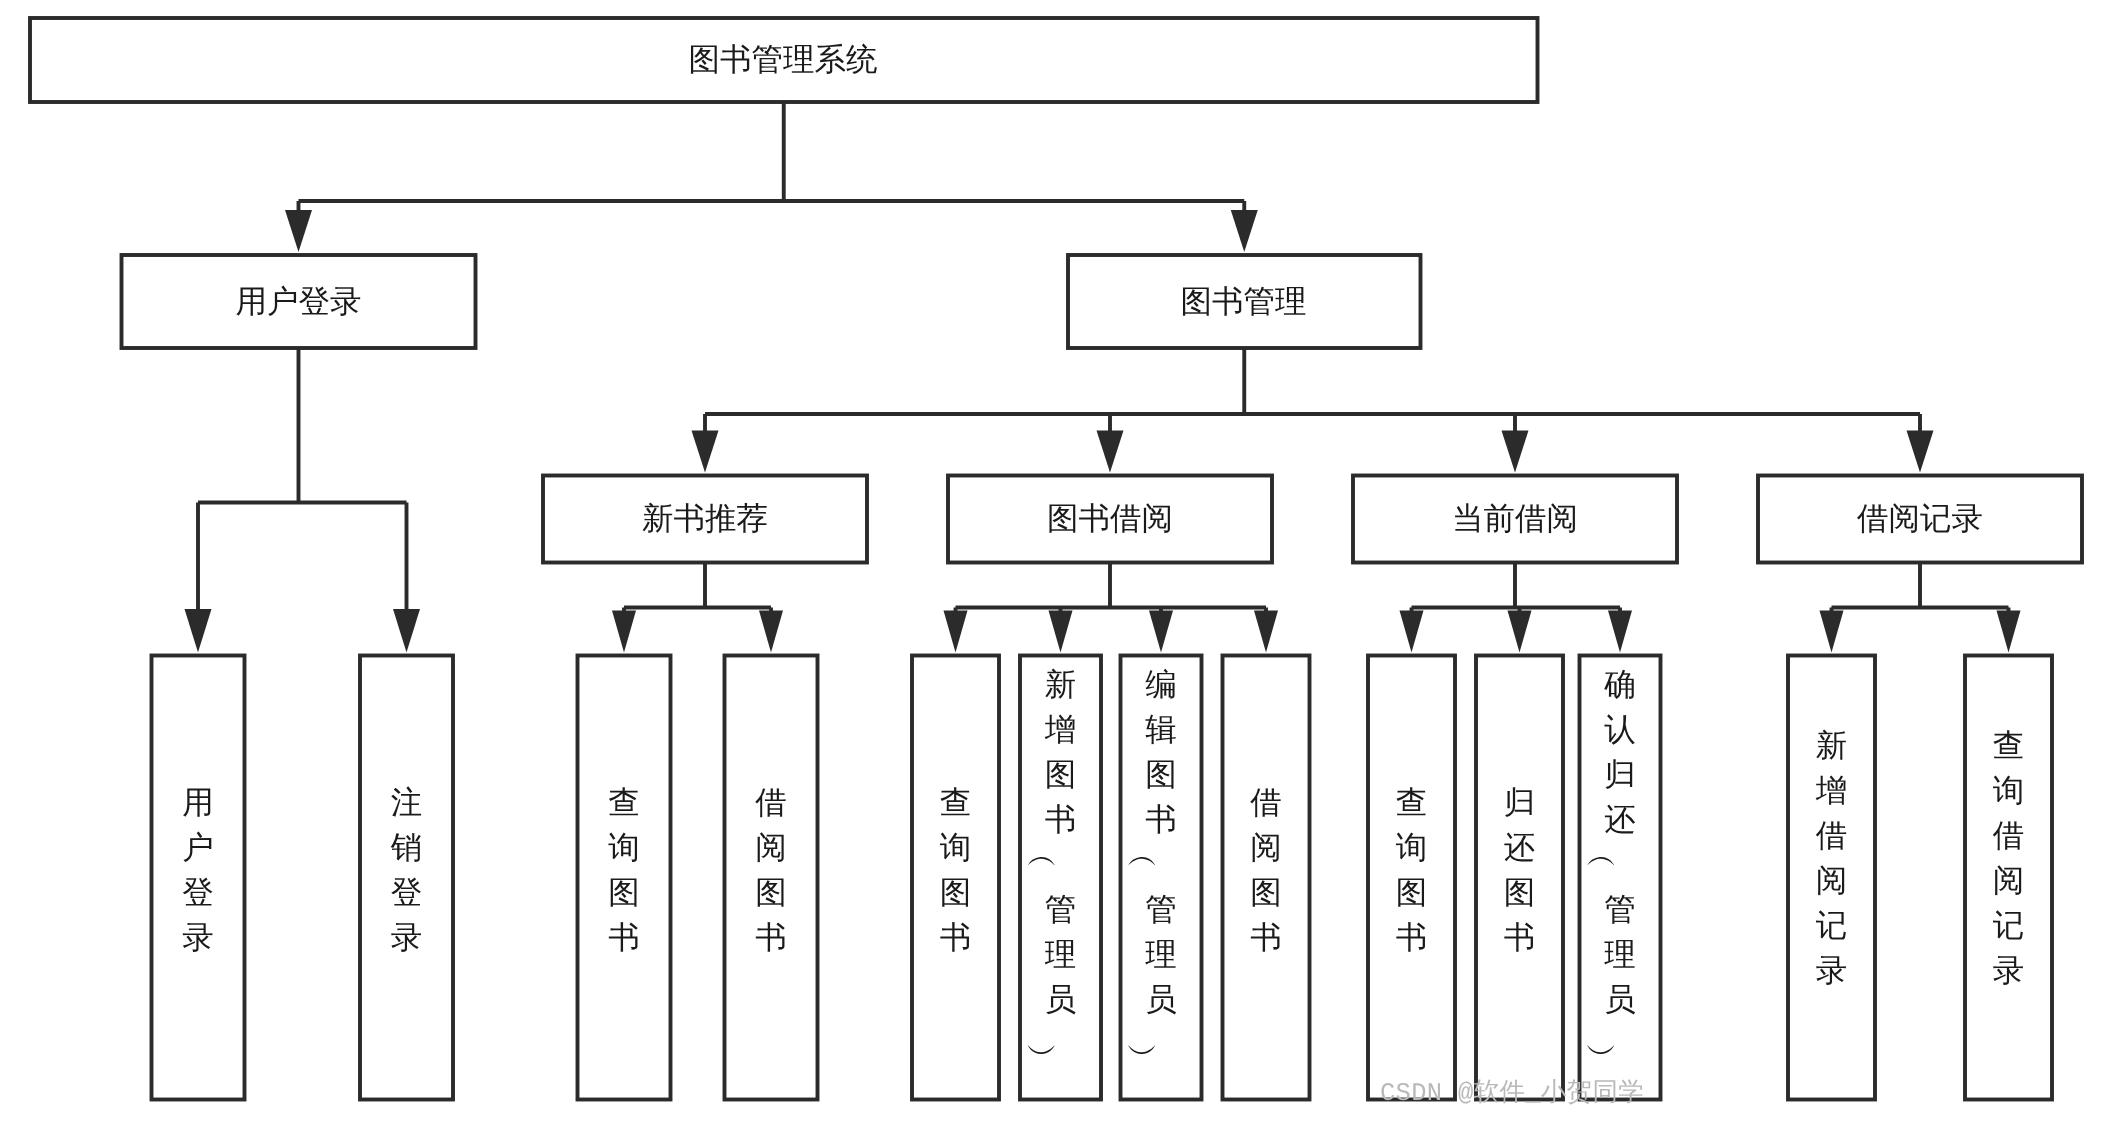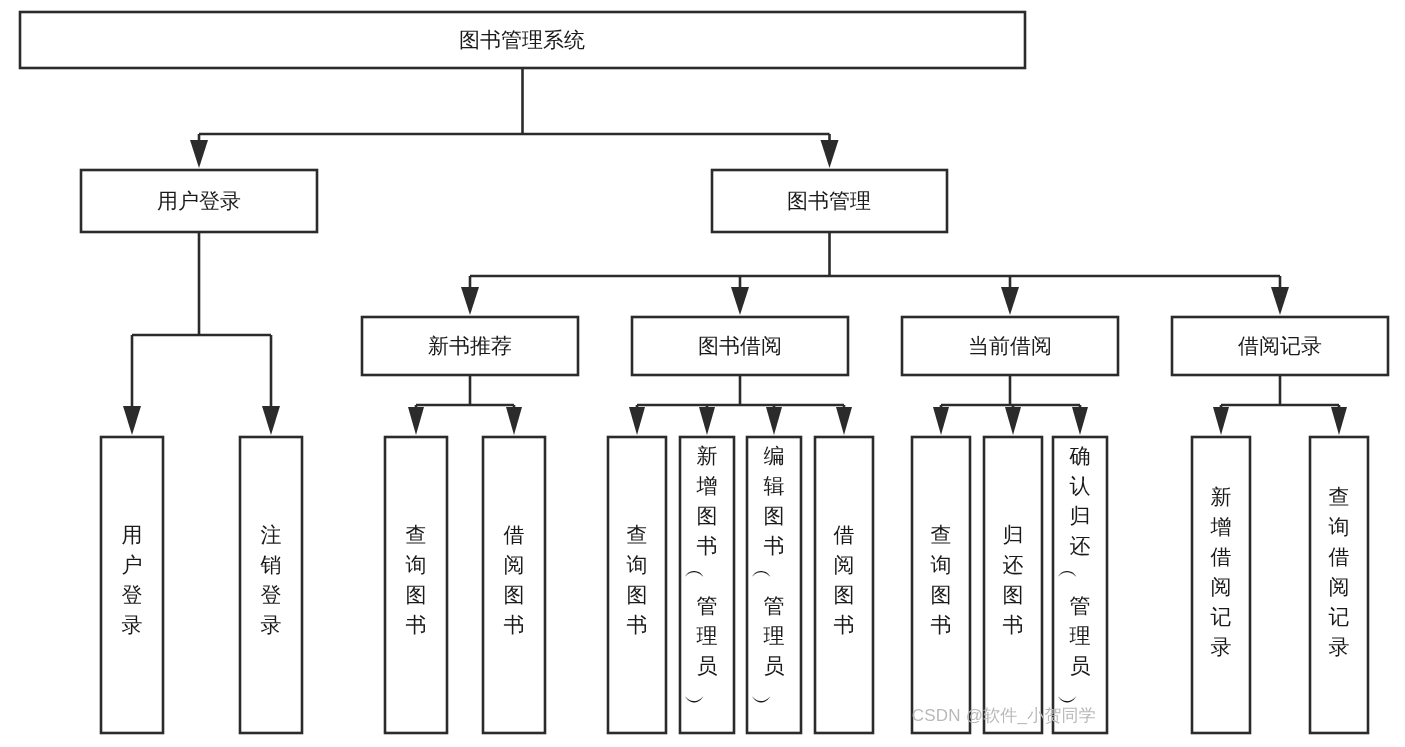--- a/index.html
+++ b/index.html
@@ -51,22 +51,22 @@
   }
   .node-label-v {
     font-family: "DejaVu Sans", "Liberation Sans", sans-serif;
     font-size: 21px;
     fill: #1a1a1a;
     text-anchor: middle;
   }
   .watermark-text {
     position: absolute;
     right: 14px;
-    bottom: 20px;
-    font-family: Liberation Sans, sans-serif;
+    bottom: 8px;
+    font-family: Liberation Mono, monospace;
     font-size: 17px;
     color: #b9b9b9;
     white-space: nowrap;
     letter-spacing: 0.2px;
     user-select: none;
   }
 </style>
 </head>
 <body>
 

